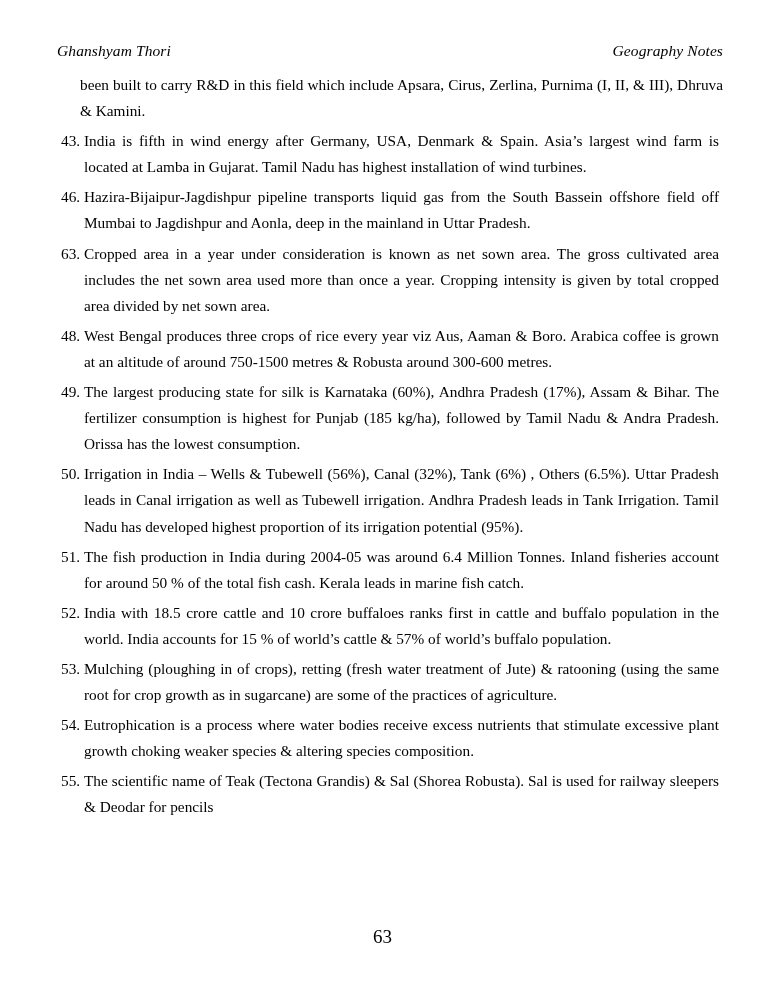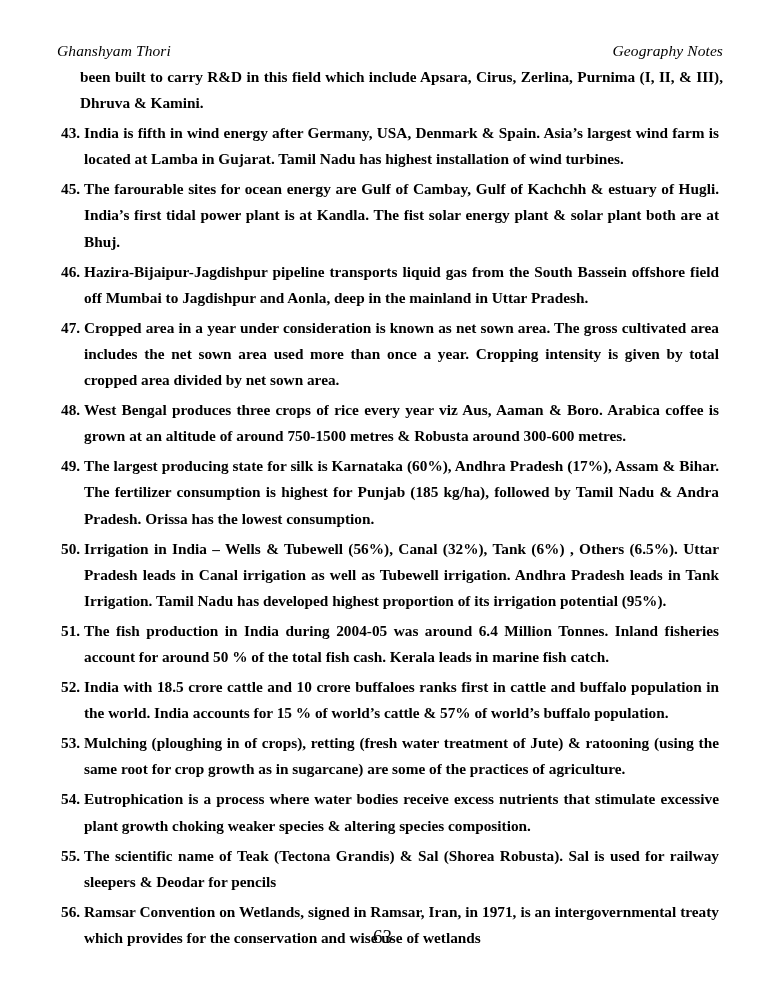--- a/index.html
+++ b/index.html
@@ -41,23 +41,22 @@
     font-size: 15.5px;
     letter-spacing: 0.1px;
   }
   .running-head .rh-left  { text-align: left; }
   .running-head .rh-right { text-align: right; }
 
   
   .body-col {
     position: absolute;
     left: 57px;
-    top: 64px;
+    top: 72px;
     width: 666px;
-    font-weight: bold;
   }
 
   
   .cont-para {
     font-size: 15.3px;
     line-height: 26.1px;
     text-align: justify;
     text-justify: inter-word;
     margin: 0 0 0 0;
     padding-left: 23px;
@@ -120,29 +119,25 @@
   <div class="body-col">
 
     <p class="cont-para">been built to carry R&amp;D in this field which include Apsara, Cirus, Zerlina, Purnima (I, II, &amp; III), Dhruva &amp; Kamini.</p>
 
     <ol class="notes-list">
         <li class="note-item">
           <span class="note-num">43.</span>
           <span class="note-text">India is fifth in wind energy after Germany, USA, Denmark &amp; Spain. Asia’s largest wind farm is located at Lamba in Gujarat. Tamil Nadu has highest installation of wind turbines.</span>
         </li>
         <li class="note-item">
-          <span class="note-num">45.</span>
-          <span class="note-text">The farourable sites for ocean energy are Gulf of Cambay, Gulf of Kachchh &amp; estuary of Hugli. India’s first tidal power plant is at Kandla. The fist solar energy plant &amp; solar plant both are at Bhuj.</span>
-        </li>
-        <li class="note-item">
           <span class="note-num">46.</span>
           <span class="note-text">Hazira-Bijaipur-Jagdishpur pipeline transports liquid gas from the South Bassein offshore field off Mumbai to Jagdishpur and Aonla, deep in the mainland in Uttar Pradesh.</span>
         </li>
         <li class="note-item">
-          <span class="note-num">47.</span>
+          <span class="note-num">63.</span>
           <span class="note-text">Cropped area in a year under consideration is known as net sown area. The gross cultivated area includes the net sown area used more than once a year. Cropping intensity is given by total cropped area divided by net sown area.</span>
         </li>
         <li class="note-item">
           <span class="note-num">48.</span>
           <span class="note-text">West Bengal produces three crops of rice every year viz Aus, Aaman &amp; Boro. Arabica coffee is grown at an altitude of around 750-1500 metres &amp; Robusta around 300-600 metres.</span>
         </li>
         <li class="note-item">
           <span class="note-num">49.</span>
           <span class="note-text">The largest producing state for silk is Karnataka (60%), Andhra Pradesh (17%), Assam &amp; Bihar. The fertilizer consumption is highest for Punjab (185 kg/ha), followed by Tamil Nadu &amp; Andra Pradesh. Orissa has the lowest consumption.</span>
         </li>
@@ -163,23 +158,19 @@
           <span class="note-text">Mulching (ploughing in of crops), retting (fresh water treatment of Jute) &amp; ratooning (using the same root for crop growth as in sugarcane) are some of the practices of agriculture.</span>
         </li>
         <li class="note-item">
           <span class="note-num">54.</span>
           <span class="note-text">Eutrophication is a process where water bodies receive excess nutrients that stimulate excessive plant growth choking weaker species &amp; altering species composition.</span>
         </li>
         <li class="note-item">
           <span class="note-num">55.</span>
           <span class="note-text">The scientific name of Teak (Tectona Grandis) &amp; Sal (Shorea Robusta). Sal is used for railway sleepers &amp; Deodar for pencils</span>
         </li>
-        <li class="note-item">
-          <span class="note-num">56.</span>
-          <span class="note-text">Ramsar Convention on Wetlands, signed in Ramsar, Iran, in 1971, is an intergovernmental treaty which provides for the conservation and wise use of wetlands</span>
-        </li>
       </ol>
 
   </div>
 
   <div class="folio">63</div>
 
 </div>
 
 </body></html>

